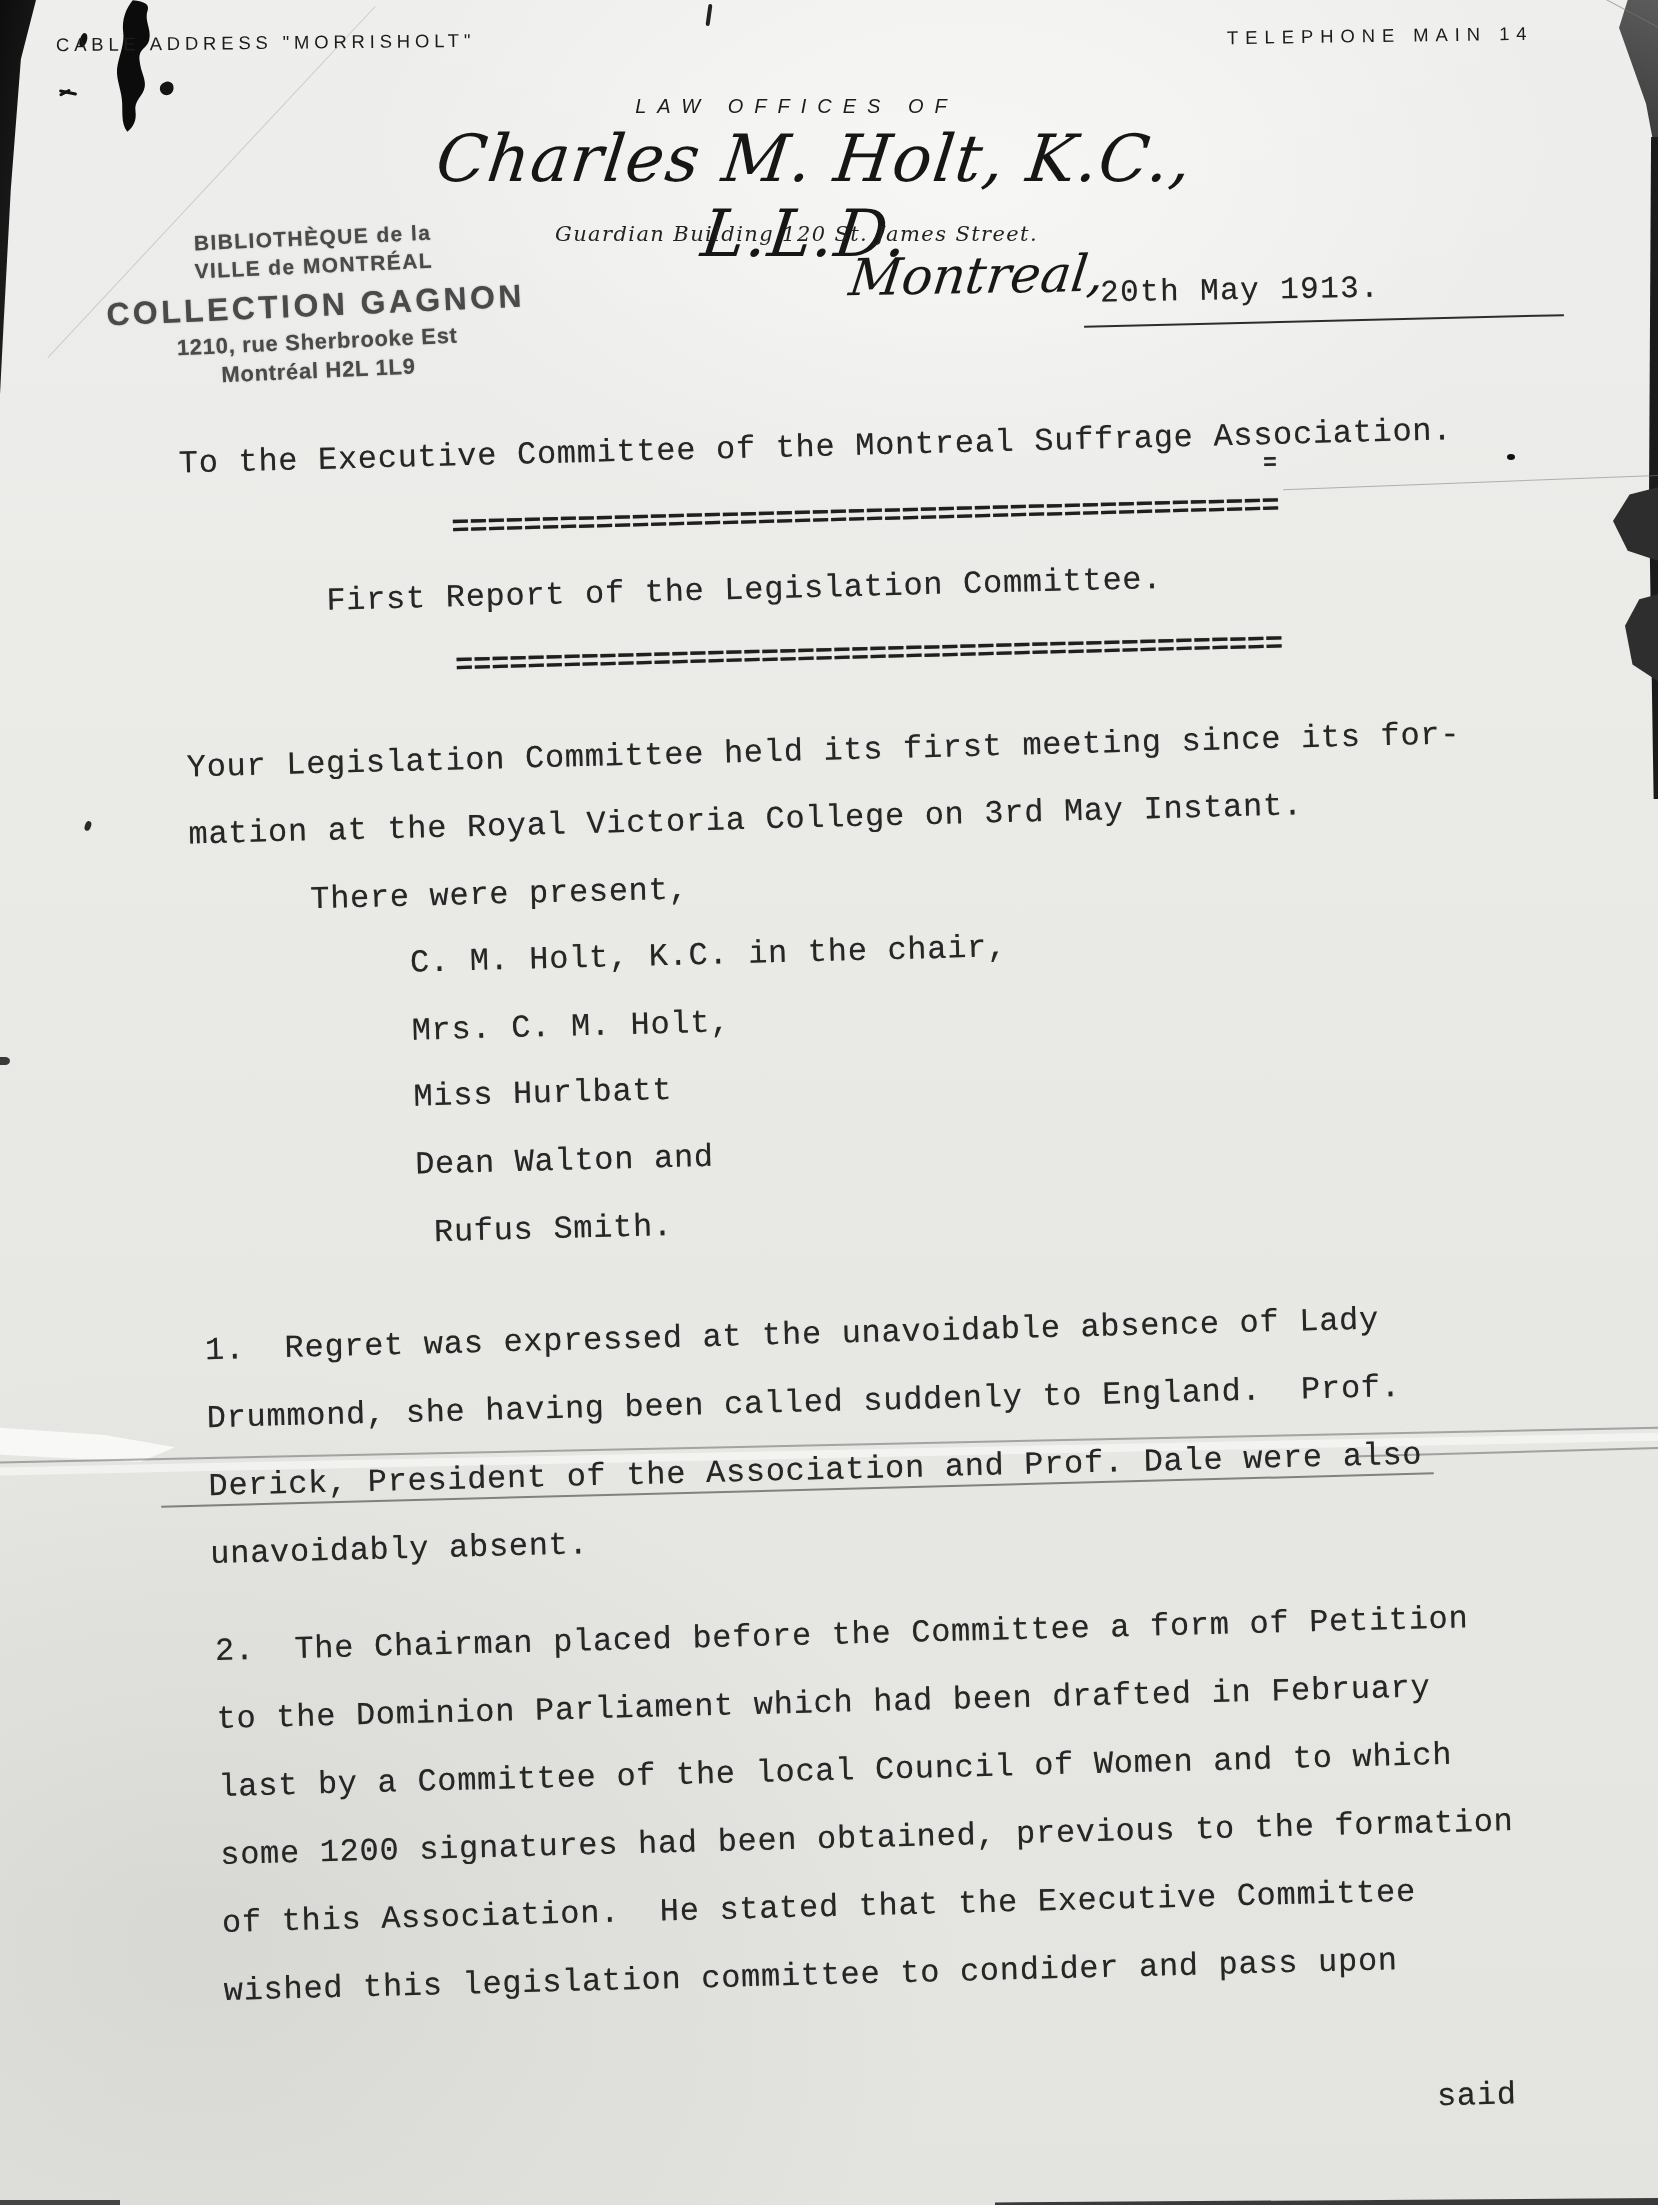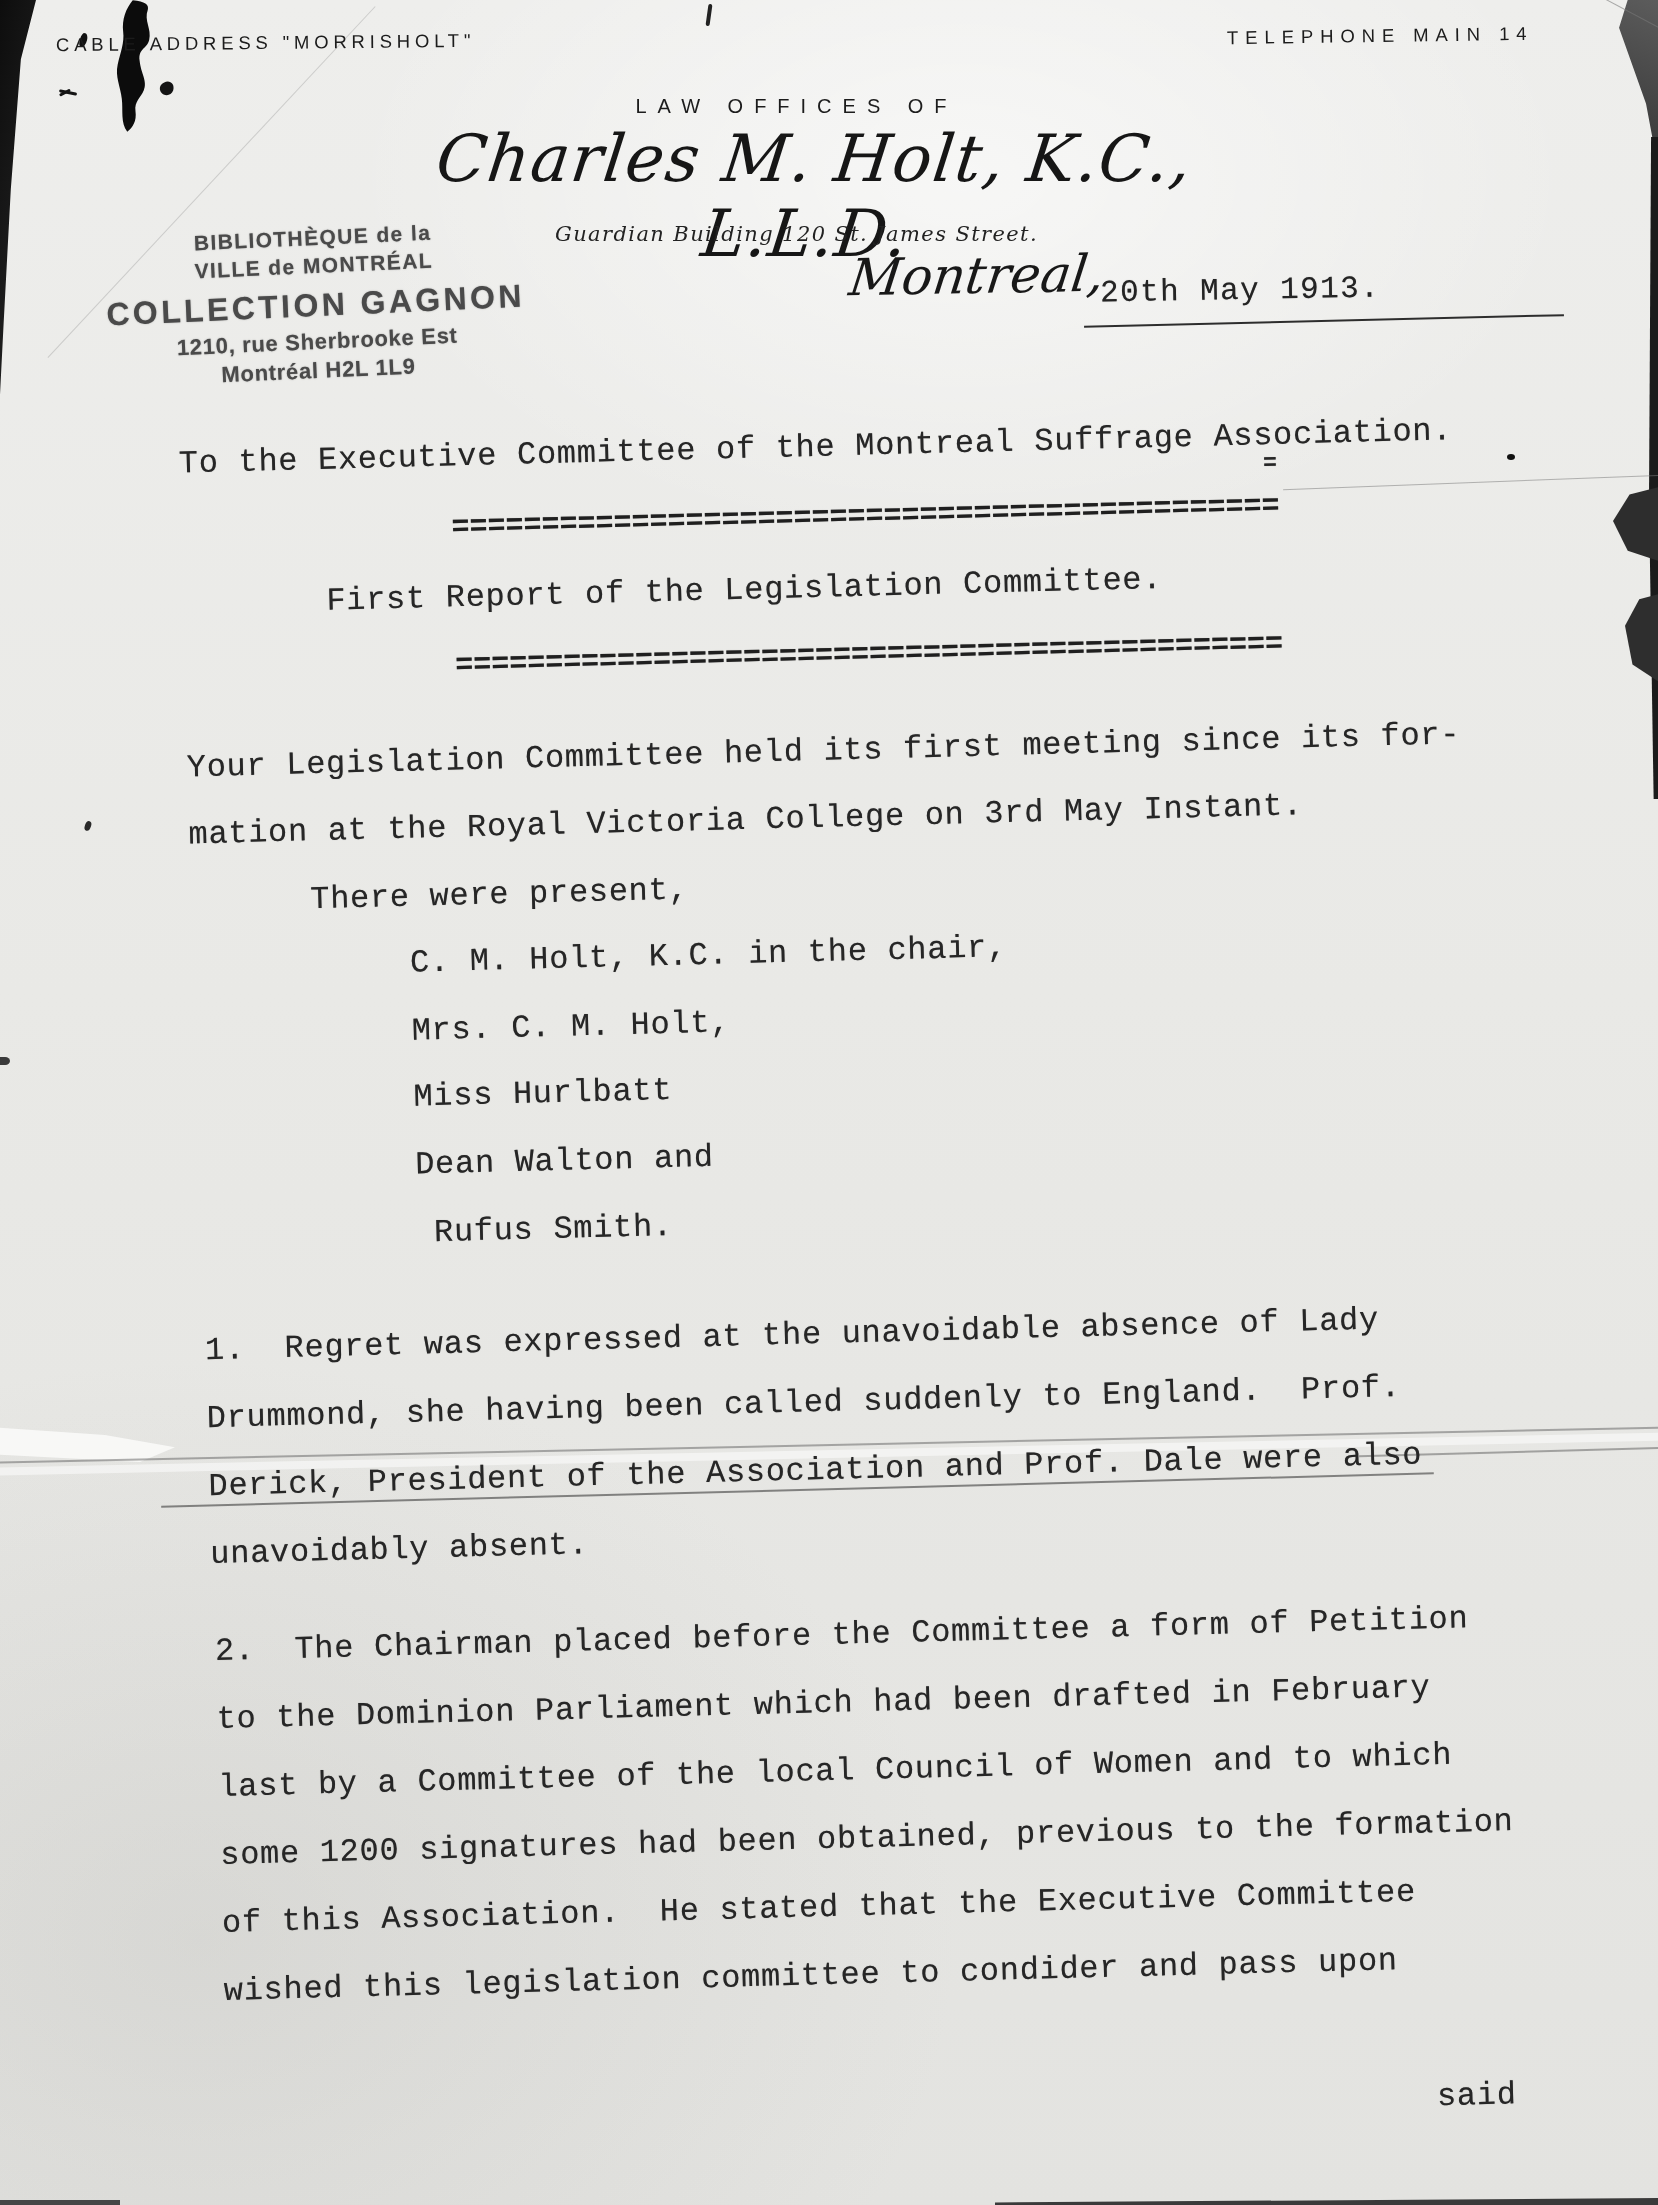--- a/index.html
+++ b/index.html
@@ -13,21 +13,21 @@
     background-image:
       radial-gradient(ellipse 1030px 618px at 58% 8%, rgba(255,255,255,.55), rgba(255,255,255,0) 60%),
       radial-gradient(ellipse 1167px 892px at 12% 88%, rgba(186,186,182,.30), rgba(186,186,182,0) 65%),
       linear-gradient(180deg,#eeeeec 0%, #e9e9e6 45%, #e3e3e0 100%);
     background-color:#e9e9e6;
   }
   
   .printed { position:absolute; color:#1c1c1c; }
   .cable    { left:56px;  top:32px;  font-size:18.5px; letter-spacing:4.8px;  transform:rotate(-0.6deg); }
   .phone    { left:1227px; top:25px; font-size:18.5px; letter-spacing:6.9px; transform:rotate(-0.8deg); }
-  .lawhead  { left:364px; top:95px; width:865px; text-align:center; font-size:20px; letter-spacing:11px; }
+  .lawhead  { left:364px; top:95px; width:865px; text-align:center; font-size:20px; letter-spacing:11px;font-style:italic; }
   .scriptname {
     left:364px; top:121px; width:892px; text-align:center;
     font-family:"DejaVu Serif", serif; font-style:italic; font-size:65px;
     transform:skewX(-7deg); color:#161616; letter-spacing:1.4px;
   }
   .guardian {
     left:364px; top:222px; width:865px; text-align:center;
     font-family:"DejaVu Serif", serif; font-style:italic; font-size:21px; letter-spacing:1.4px; color:#222;
   }
   .montreal {

